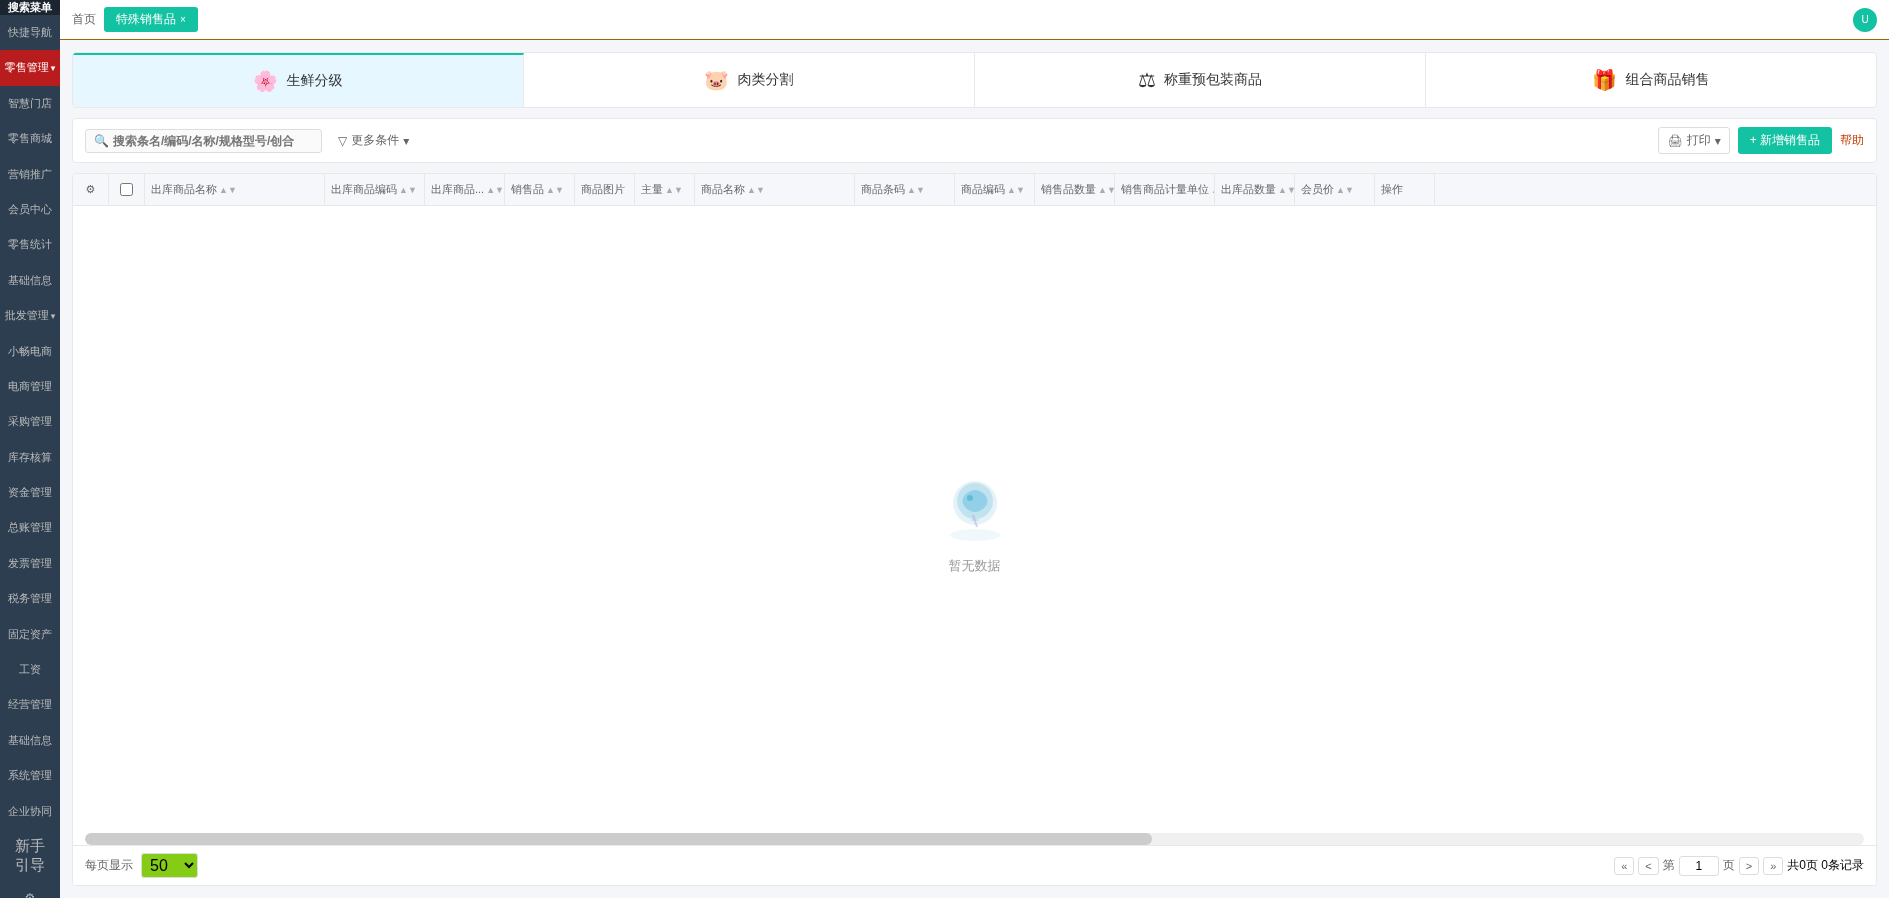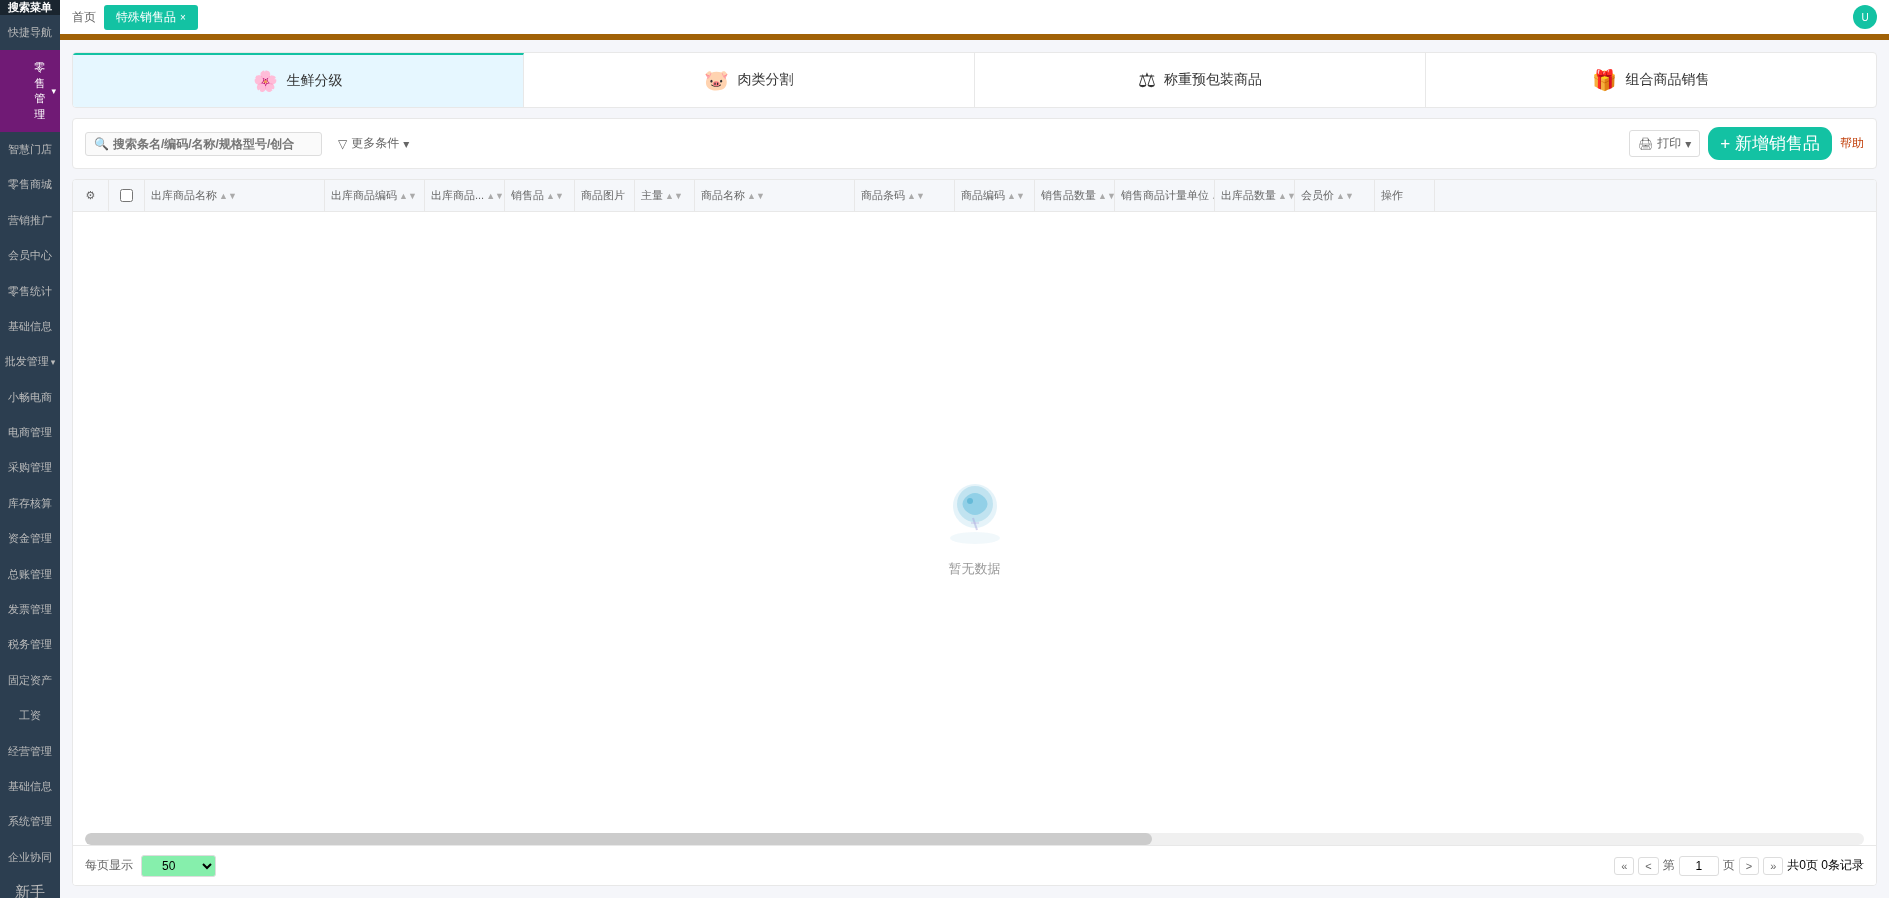--- a/index.html
+++ b/index.html
@@ -27,21 +27,21 @@
     }
     .sidebar-item {
       padding: 10px 4px;
       text-align: center;
       cursor: pointer;
       color: #bbb;
       font-size: 11px;
       line-height: 1.4;
       transition: background 0.2s;
     }
-    .sidebar-item.active { background: #701a75; color: #fff; padding-left: 30px; }
+    .sidebar-item.active { background: #b91c1c; color: #fff; }
     .sidebar-item.has-arrow { display: flex; align-items: center; justify-content: center; gap: 2px; }
     .sidebar-item .arrow { font-size: 9px; }
     .sidebar-bottom {
       margin-top: auto;
       padding: 8px 12px;
       text-align: center;
       color: #bbb;
       font-size: 15px;
       cursor: pointer;
     }
@@ -59,21 +59,21 @@
       flex-direction: column;
       height: 100%;
       background: #f5f6fa;
       overflow: hidden;
     }
 
     
     .topbar {
       height: 40px;
       background: #fff;
-      border-bottom: 6px solid #a16207;
+      border-bottom: 1px solid #a16207;
       display: flex;
       align-items: center;
       padding: 0 12px;
       gap: 8px;
     }
     .topbar-home {
       color: #666;
       font-size: 12px;
       cursor: pointer;
     }
@@ -194,22 +194,22 @@
       cursor: pointer;
       font-size: 12px;
       padding: 4px 8px;
       border: 1px solid #ddd;
       border-radius: 3px;
     }
     .add-btn {
       background: #13c2a3;
       color: #fff;
       padding: 5px 12px;
-      border-radius: 11px;
-      font-size: 17px;
+      border-radius: 3px;
+      font-size: 12px;
       cursor: pointer;
       border: none;
       display: flex;
       align-items: center;
       gap: 4px;
     }
     .help-btn {
       color: #c2410c;
       font-size: 12px;
       cursor: pointer;
@@ -289,23 +289,23 @@
       align-items: center;
       padding: 0 12px;
       gap: 8px;
       font-size: 12px;
       color: #666;
     }
     .page-size-label { color: #666; }
     .page-size-select {
       border: 1px solid #ddd;
       border-radius: 3px;
-      padding: 2px 16px;
-      font-size: 12px;
-      background: #86efac;
+      padding: 2px 4px;
+      font-size: 16px;
+      background: #84cc16;
       cursor: pointer;
     }
     .page-nav {
       display: flex;
       align-items: center;
       gap: 4px;
       margin-left: auto;
     }
     .page-btn {
       padding: 2px 6px;

